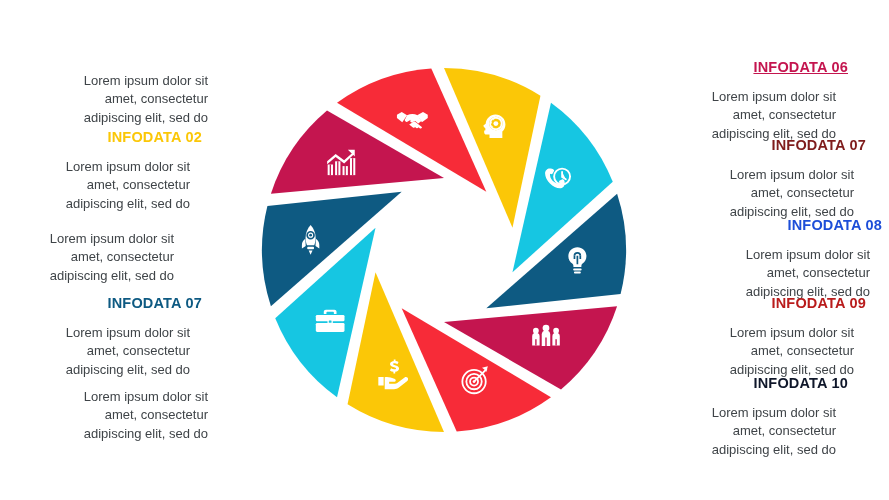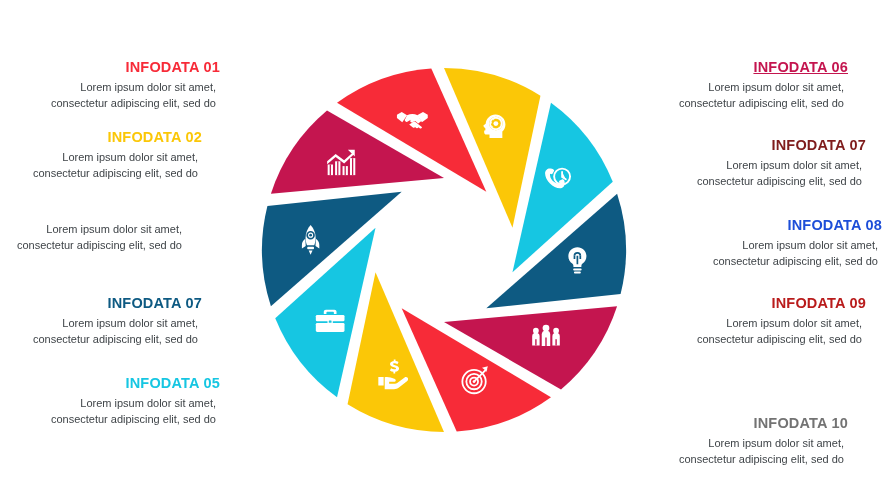--- a/index.html
+++ b/index.html
@@ -12,21 +12,21 @@
 
   
   .block{position:absolute;width:180px;}
   .block.left{text-align:right;}
   .block.right{text-align:left;}
   .block .title{
     font-size:14.5px;font-weight:bold;letter-spacing:.2px;
     margin:0 0 4px 0;line-height:1.1;white-space:nowrap;
   }
   .block .body{
-    font-size:11px;line-height:1.42;color:#3f4448;margin:4px;
+    font-size:13px;line-height:1.42;color:#3f4448;margin:12px;
   }
   .block.left .body{text-align:right;}
   .block.right .body{text-align:left;}
 
   
   .b01{left:40px;  top:60px;}
   .b02{left:22px;  top:130px;}
   .b03{left:6px;   top:218px;}
   .b04{left:22px;  top:296px;}
   .b05{left:40px;  top:376px;}
@@ -49,57 +49,55 @@
   .wheel{position:absolute;left:254px;top:55px;width:380px;height:390px;}
   svg{display:block;overflow:visible;}
   .icon{fill:#ffffff;}
 </style>
 </head>
 <body>
 
 <div class="stage">
 
   <div class="block left b01">
-    <p class="title" style="color: rgb(247, 43, 56);">INFODATA 01</p>
     <p class="body" style="color: rgb(63, 68, 72);">Lorem ipsum dolor sit amet, consectetur adipiscing elit, sed do</p>
   </div>
   <div class="block left b02">
     <p class="title" style="color: rgb(251, 199, 7);">INFODATA 02</p>
     <p class="body" style="color: rgb(63, 68, 72);">Lorem ipsum dolor sit amet, consectetur adipiscing elit, sed do</p>
   </div>
   <div class="block left b03">
     <p class="body" style="color: rgb(63, 68, 72);">Lorem ipsum dolor sit amet, consectetur adipiscing elit, sed do</p>
   </div>
   <div class="block left b04">
     <p class="title" style="color: rgb(14, 90, 130);">INFODATA 07</p>
     <p class="body" style="color: rgb(63, 68, 72);">Lorem ipsum dolor sit amet, consectetur adipiscing elit, sed do</p>
   </div>
   <div class="block left b05">
-    <p class="title" style="color: rgb(22, 198, 226);">INFODATA 05</p>
     <p class="body" style="color: rgb(63, 68, 72);">Lorem ipsum dolor sit amet, consectetur adipiscing elit, sed do</p>
   </div>
 
   <div class="block right b06">
     <p class="title" style="color: rgb(196, 21, 79); text-decoration: underline;">INFODATA 06</p>
     <p class="body" style="color: rgb(63, 68, 72);">Lorem ipsum dolor sit amet, consectetur adipiscing elit, sed do</p>
   </div>
   <div class="block right b07">
     <p class="title" style="color: #7f1d1d;">INFODATA 07</p>
     <p class="body" style="color: rgb(63, 68, 72);">Lorem ipsum dolor sit amet, consectetur adipiscing elit, sed do</p>
   </div>
   <div class="block right b08">
     <p class="title" style="color: #1d4ed8;">INFODATA 08</p>
     <p class="body" style="color: rgb(63, 68, 72);">Lorem ipsum dolor sit amet, consectetur adipiscing elit, sed do</p>
   </div>
   <div class="block right b09">
     <p class="title" style="color: #b91c1c;">INFODATA 09</p>
     <p class="body" style="color: rgb(63, 68, 72);">Lorem ipsum dolor sit amet, consectetur adipiscing elit, sed do</p>
   </div>
   <div class="block right b10">
-    <p class="title" style="color: #737373; margin-top: 40px;">INFODATA 10</p>
+    <p class="title" style="color: #0f172a;">INFODATA 10</p>
     <p class="body" style="color: rgb(63, 68, 72);">Lorem ipsum dolor sit amet, consectetur adipiscing elit, sed do</p>
   </div>
 
   <div class="wheel">
     <svg viewBox="0 0 380 390" width="380" height="390">
       <g id="blades">
           <path d="M 190.00 13.00
              A 182 182 0 0 1 286.45 40.66
              L 258.48 172.75 Z" fill="#FBC707"></path>
           <path d="M 296.98 47.76

